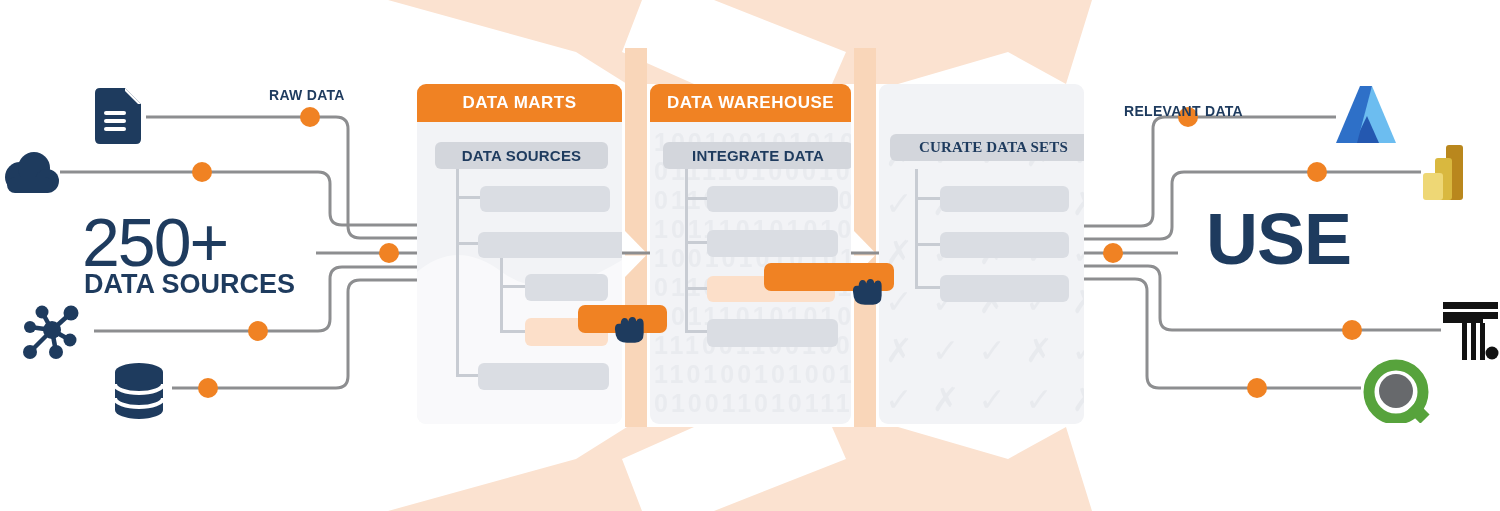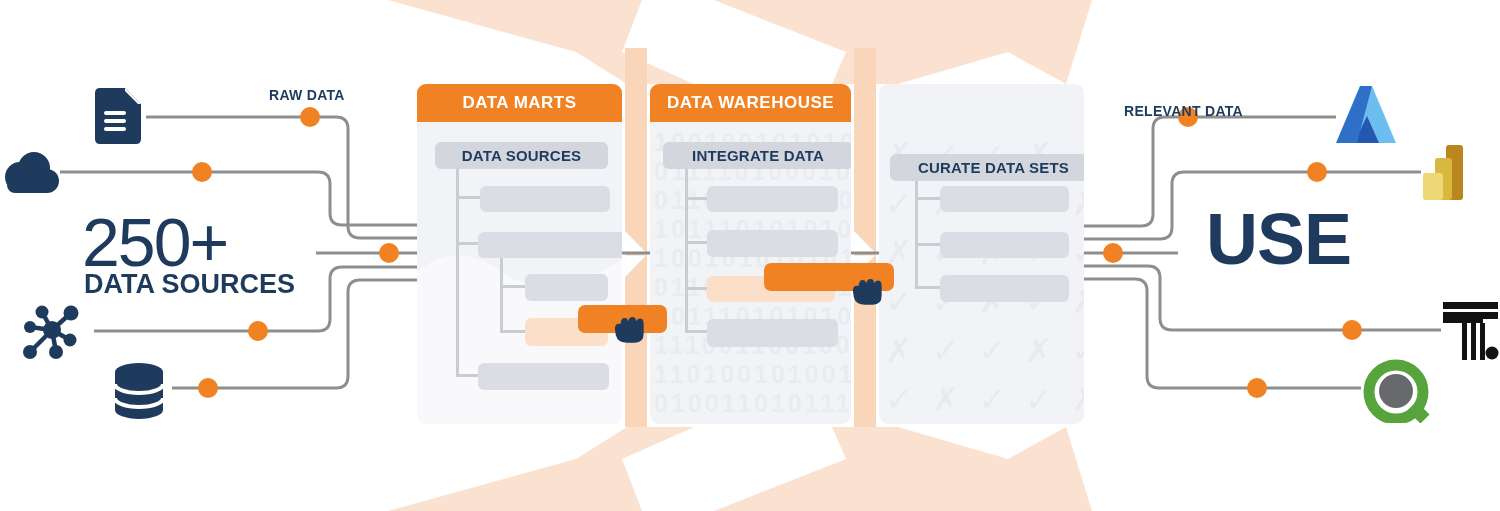--- a/index.html
+++ b/index.html
@@ -234,21 +234,21 @@
 
   <div class="panel panel-marts">
     <div class="wm wm-checks">
         <div class="wm-check-row">✗✓✓✗✓✗</div>
         <div class="wm-check-row">✓✗✓✓✗✓</div>
         <div class="wm-check-row">✗✓✗✓✓✗</div>
         <div class="wm-check-row">✓✓✗✓✗✓</div>
         <div class="wm-check-row">✗✓✓✗✓✗</div>
         <div class="wm-check-row">✓✗✓✓✗✓</div>
       </div>
-    <div class="pill" style="left:11px;top:70px;width:207px;">CURATE DATA SETS</div>
+    <div class="pill" style="left:11px;top:50px;width:207px;font-family:Liberation Serif, serif;">CURATE DATA SETS</div>
     <div class="tline" style="left:36px;top:85px;width:3px;height:120px;"></div>
     <div class="tline" style="left:36px;top:113px;width:25px;height:3px;"></div>
     <div class="tline" style="left:36px;top:159px;width:25px;height:3px;"></div>
     <div class="tline" style="left:36px;top:202px;width:25px;height:3px;"></div>
     <div class="bar" style="left:61px;top:102px;width:129px;height:26px;"></div>
     <div class="bar" style="left:61px;top:148px;width:129px;height:26px;"></div>
     <div class="bar" style="left:61px;top:191px;width:129px;height:27px;"></div>
   </div>
 
   <div class="drag-bar" style="left:578px;top:305px;width:89px;height:28px;"></div>

